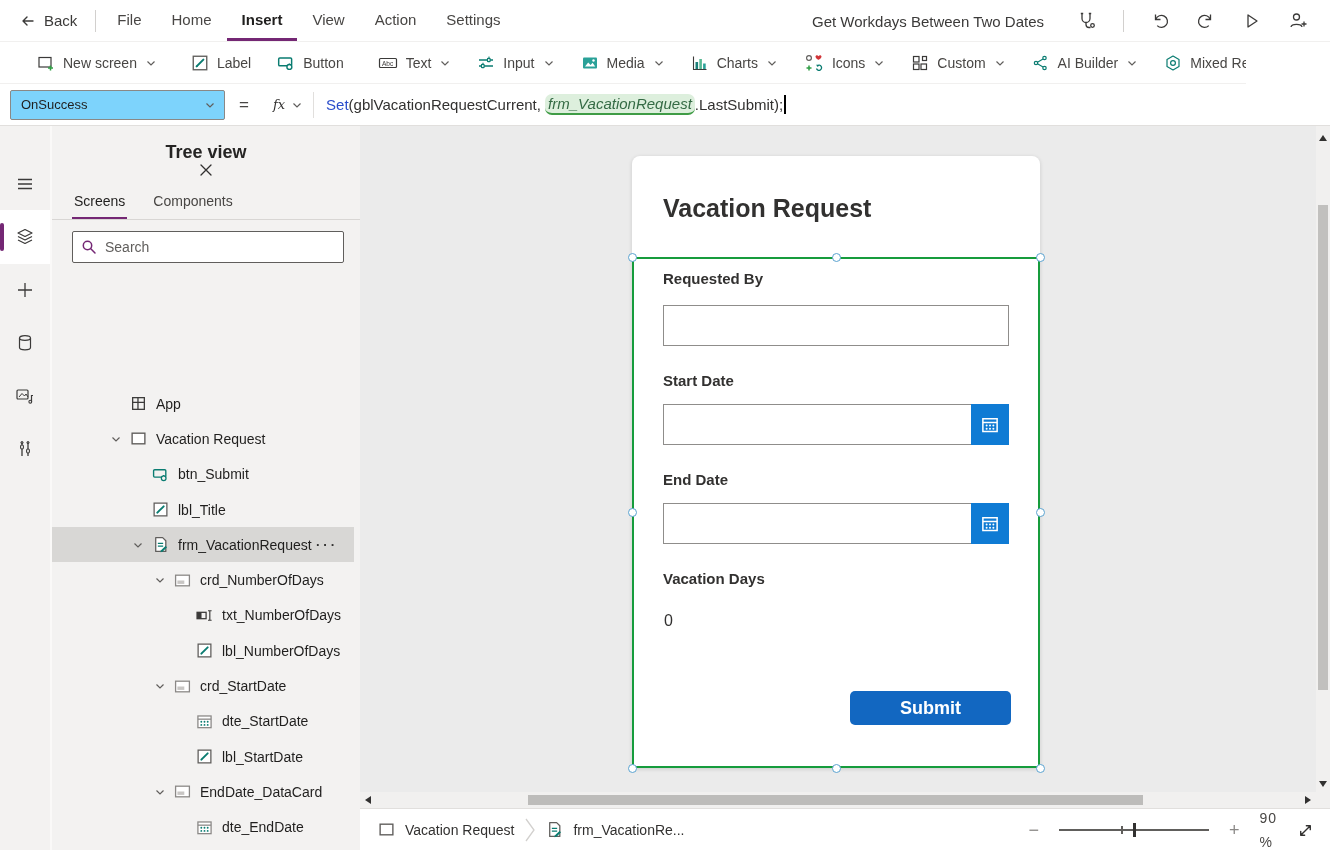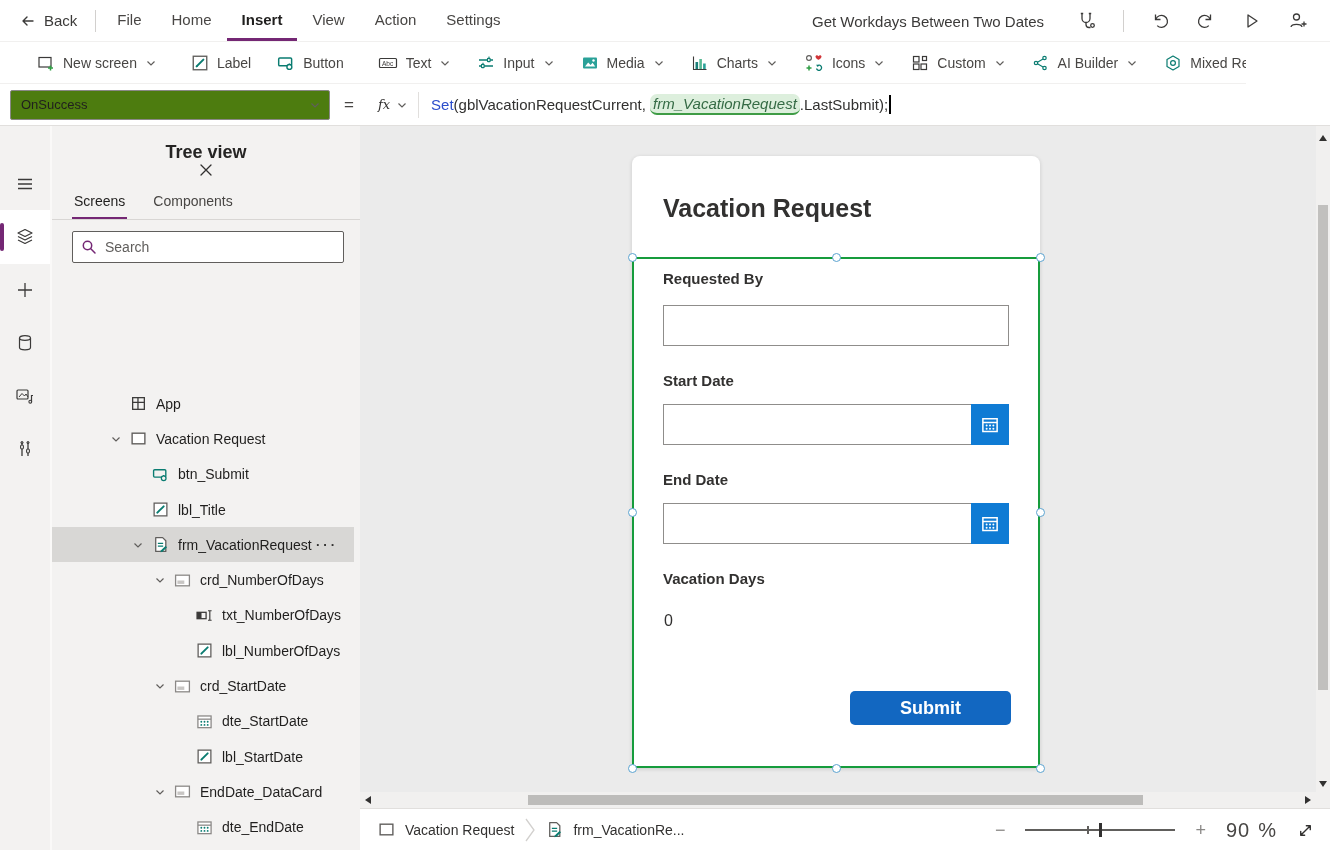--- a/index.html
+++ b/index.html
@@ -20,21 +20,21 @@
   #top-right .ic { cursor:pointer; }
 
   
   #ribbon { position:absolute; left:0; top:42px; width:1246px; height:42px; background:#fff; display:flex; align-items:center; padding-left:24px; border-bottom:1px solid #f1f0ef; overflow:hidden; }
   .ribbon-item { display:flex; align-items:center; gap:8px; padding:0 13px; height:42px; color:#484644; cursor:pointer; white-space:nowrap; }
   .ribbon-sep { width:1px; height:24px; background:#d2d0ce; margin:0 4px; }
   #pen-corner { margin-left:2px; }
 
   
   #formula-bar { position:absolute; left:0; top:84px; width:1330px; height:42px; background:#fff; border-bottom:1px solid #e1dfdd; display:flex; align-items:center; }
-  #prop-select { margin-left:10px; width:320px; height:30px; border:1px solid #8a8886; border-radius:2px; background:#4d7c0f; display:flex; align-items:center; justify-content:space-between; padding:0 8px 0 10px; font-size:13px; color:#201f1e; cursor:pointer; }
+  #prop-select { margin-left:10px; width:215px; height:30px; border:1px solid #8a8886; border-radius:2px; background:#7dd3fc; display:flex; align-items:center; justify-content:space-between; padding:0 8px 0 10px; font-size:13px; color:#201f1e; cursor:pointer; }
   #equals-sign { margin:0 14px; color:#484644; font-size:17px; }
   #fx-btn { display:flex; align-items:center; gap:6px; padding:0 10px; height:100%; cursor:pointer; }
   #fx-label { font-family:"DejaVu Serif", serif; font-style:italic; font-size:13px; color:#323130; }
   .fx-sep { width:1px; height:26px; background:#e1dfdd; margin-right:12px; }
   #formula-code { font-family:Liberation Sans, sans-serif; font-size:15px; color:#323130; white-space:pre; display:flex; align-items:center; }
   .seg-function { color:#2b4dcb; }
   .seg-token { font-style:italic; color:#356b45; background:#ddefdd; border-bottom:2px solid #3f9c46; border-radius:7px; padding:1px 3px; }
   #caret { display:inline-block; width:2px; height:19px; background:#000; margin-left:1px; }
 
   
@@ -87,21 +87,21 @@
 
   
   #statusbar { position:absolute; left:360px; top:808px; width:970px; height:42px; background:#fff; border-top:1px solid #e1dfdd; display:flex; align-items:center; }
   #breadcrumbs { display:flex; align-items:center; padding-left:18px; gap:10px; }
   .crumb { display:flex; align-items:center; gap:10px; cursor:pointer; color:#323130; font-size:14px; white-space:nowrap; }
   #zoom-controls { position:absolute; right:16px; top:0; height:42px; display:flex; align-items:center; gap:20px; }
   #zoom-minus, #zoom-plus { font-size:18px; color:#8a8886; cursor:pointer; line-height:1; }
   #zoom-slider { position:relative; width:150px; height:2px; background:#605e5c; cursor:pointer; }
   #zoom-tick { position:absolute; left:62px; top:-3px; width:2px; height:8px; background:#605e5c; }
   #zoom-handle { position:absolute; left:74px; top:-6px; width:3px; height:14px; background:#323130; }
-  #zoom-readout { color:#484644; font-size:20px; letter-spacing:1px; display:flex; gap:8px; }
+  #zoom-readout { color:#484644; font-size:14px; letter-spacing:1px; display:flex; gap:8px;flex-direction:column; }
 </style>
 </head>
 <body>
 
 <div id="topbar">
   <div id="back-btn">
     <span class="ic">
       <svg width="16" height="16" viewBox="0 0 16 16">
           <path d="M13 8H3M7 4L3 8l4 4" fill="none" stroke="#3b3a39" stroke-width="1.4" stroke-linecap="round" stroke-linejoin="round"></path>
         </svg>

